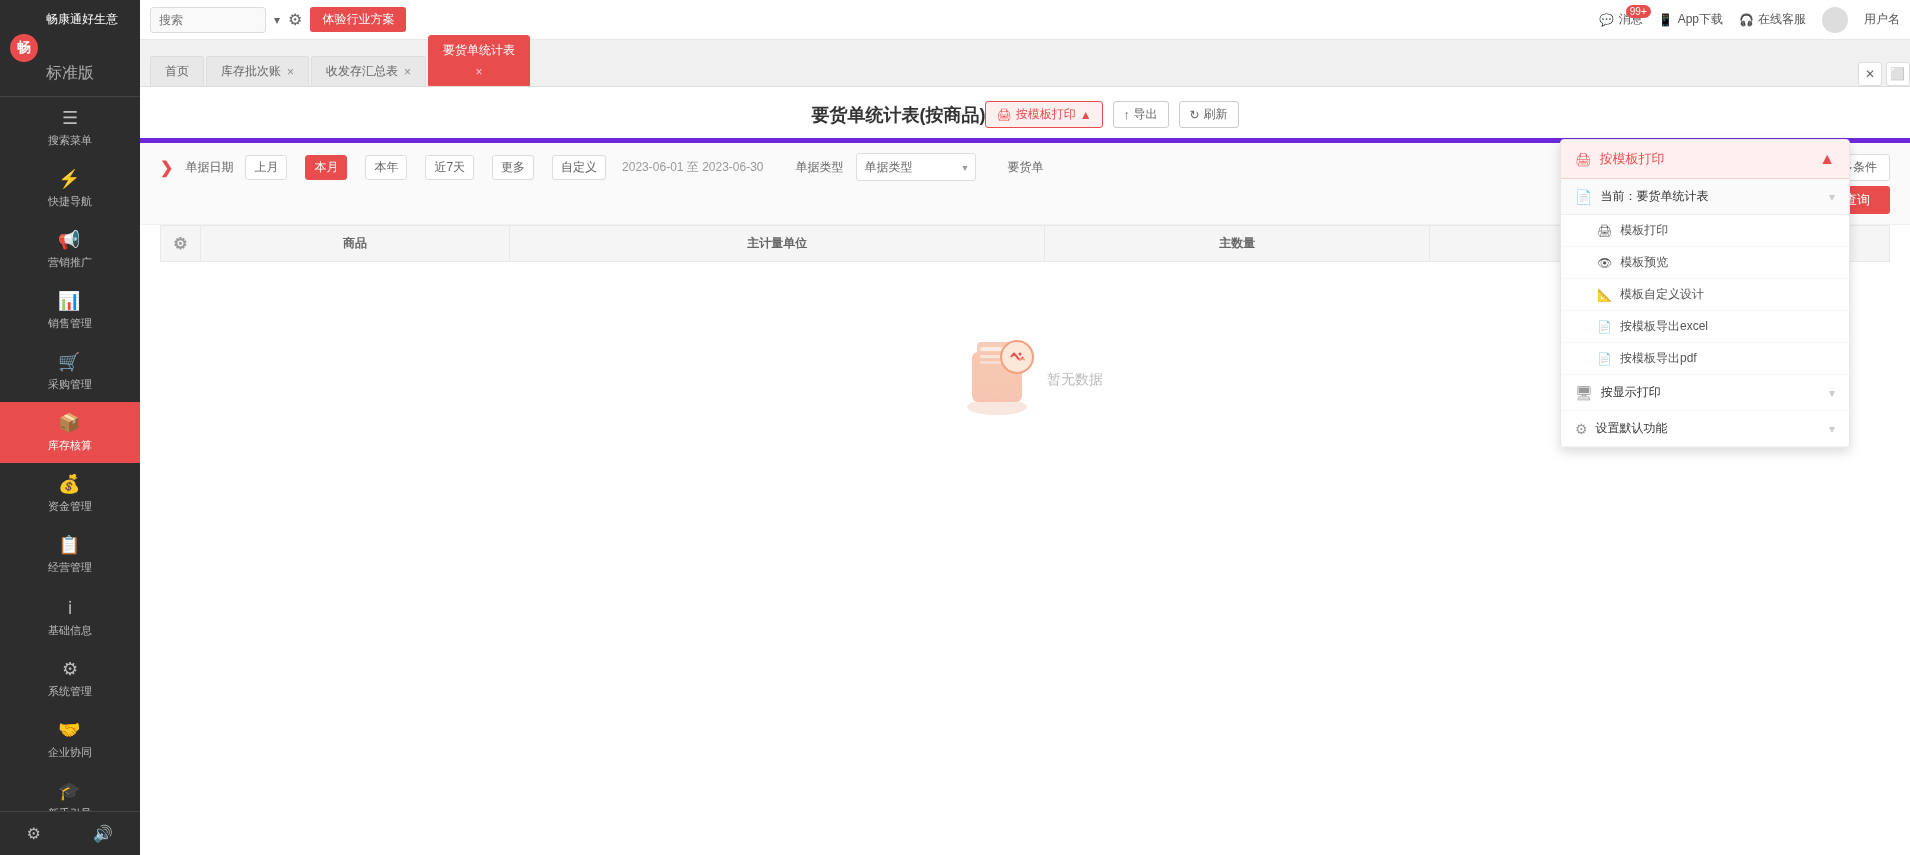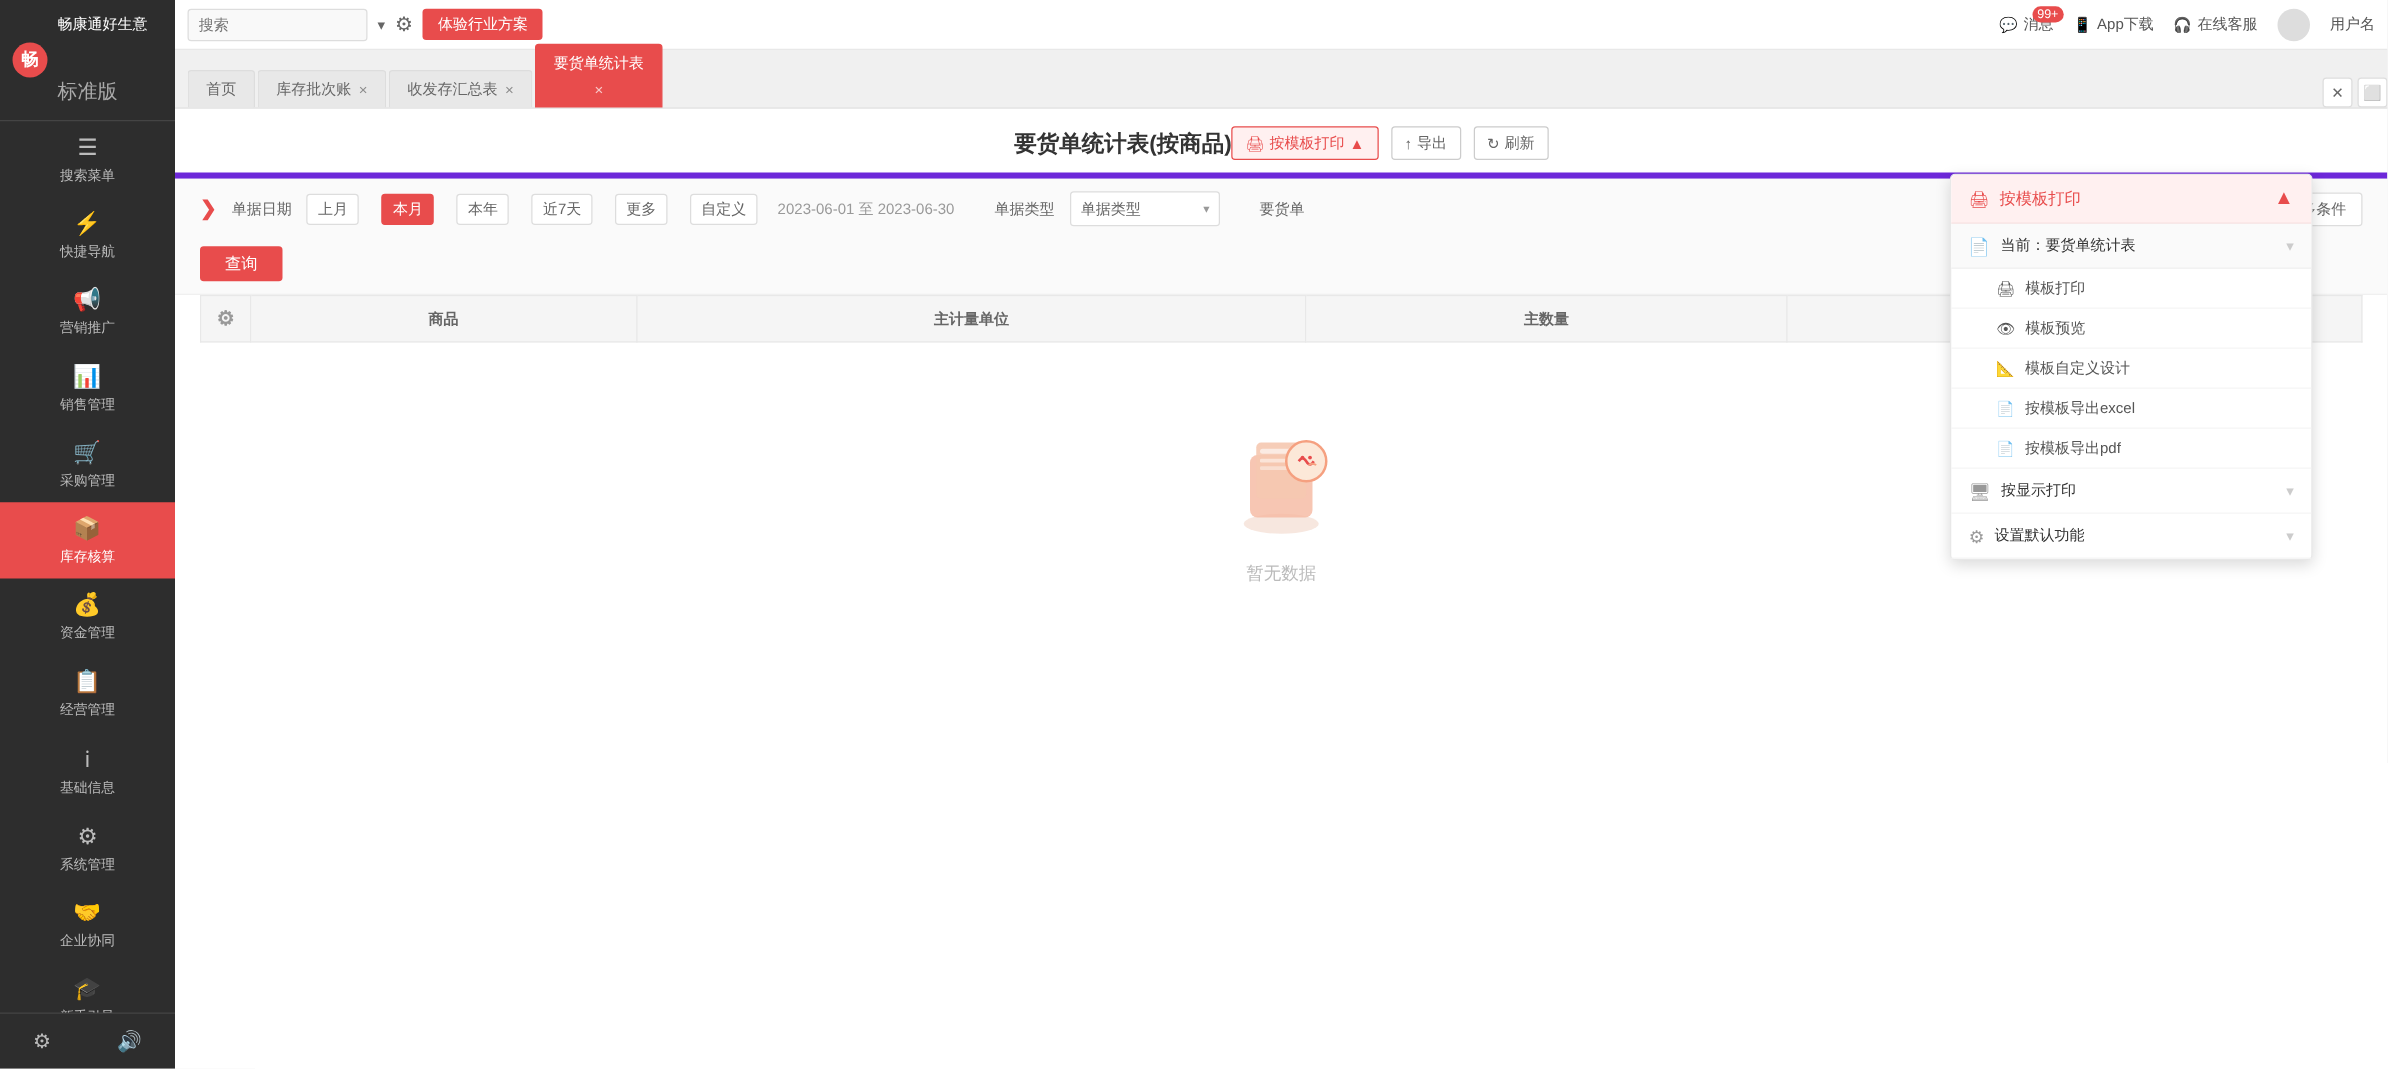--- a/index.html
+++ b/index.html
@@ -19,21 +19,21 @@
     .sidebar-item .si-icon { font-size: 18px; }
     .sidebar-item .si-label { font-size: 11px; text-align: center; }
     .sidebar-bottom { border-top: 1px solid #444; padding: 8px 0; display: flex; justify-content: space-around; }
     .sidebar-bottom-btn { color: #bbb; cursor: pointer; font-size: 16px; padding: 4px 8px; }
 
     
     .main { flex: 1; display: flex; flex-direction: column; height: 855px; overflow: hidden; }
 
     
     .topbar { height: 40px; background: #fff; border-bottom: 1px solid #e8e8e8; display: flex; align-items: center; padding: 0 10px; gap: 8px; flex-shrink: 0; }
-    .topbar-search { width: 144px; height: 26px; border: 1px solid #ddd; border-radius: 3px; padding: 0 8px; font-size: 12px; color: #999; background: #f9f9f9; }
+    .topbar-search { width: 116px; height: 26px; border: 1px solid #ddd; border-radius: 3px; padding: 0 8px; font-size: 12px; color: #999; background: #f9f9f9; }
     .topbar-dropdown { color: #666; cursor: pointer; font-size: 12px; }
     .topbar-settings { color: #666; cursor: pointer; font-size: 16px; }
     .topbar-trial { background: #e84c4c; color: #fff; border: none; padding: 4px 12px; border-radius: 3px; cursor: pointer; font-size: 12px; }
     .topbar-spacer { flex: 1; }
     .topbar-right { display: flex; align-items: center; gap: 16px; }
     .topbar-right-item { display: flex; align-items: center; gap: 4px; color: #555; font-size: 12px; cursor: pointer; position: relative; }
     .badge { background: #e84c4c; color: #fff; font-size: 10px; border-radius: 8px; padding: 1px 4px; position: absolute; top: -6px; right: -8px; }
     .user-avatar { width: 26px; height: 26px; background: #ddd; border-radius: 50%; }
 
     
@@ -60,31 +60,31 @@
     .filter-row { display: flex; align-items: center; gap: 12px; flex-wrap: wrap; }
     .filter-label { font-size: 12px; color: #666; white-space: nowrap; }
     .filter-date-btns { display: flex; align-items: center; gap: 18px; }
     .date-btn { padding: 3px 8px; border: 1px solid #ddd; border-radius: 3px; background: #fff; font-size: 12px; color: #666; cursor: pointer; }
     .date-btn.active { background: #e84c4c; color: #fff; border-color: #e84c4c; }
     .date-range { font-size: 12px; color: #999; margin-left: 4px; }
     .filter-select { height: 28px; border: 1px solid #ddd; border-radius: 3px; padding: 0 24px 0 8px; font-size: 12px; color: #666; background: #fff; cursor: pointer; appearance: none; min-width: 120px; }
     .filter-select-wrap { position: relative; }
     .filter-select-wrap::after { content: '▾'; position: absolute; right: 8px; top: 50%; transform: translateY(-50%); font-size: 10px; color: #999; pointer-events: none; }
     .expand-btn { display: flex; align-items: center; gap: 4px; font-size: 12px; color: #666; cursor: pointer; padding: 4px 12px; border: 1px solid #ddd; background: #fff; border-radius: 3px; margin-left: 8px; }
-    .filter-row2 { margin-top: 16px; display: flex; justify-content: flex-start; }
+    .filter-row2 { margin-top: 5px; display: flex; justify-content: flex-end; }
     .btn-query { background: #e84c4c; color: #fff; border: none; padding: 5px 20px; border-radius: 3px; cursor: pointer; font-size: 13px; }
 
     
     .table-area { padding: 0 20px; }
     .table-settings-icon { color: #999; font-size: 16px; cursor: pointer; }
     table { width: 100%; border-collapse: collapse; }
     th { background: #f5f5f5; border: 1px solid #e8e8e8; padding: 8px 12px; font-size: 12px; color: #666; text-align: center; white-space: nowrap; }
 
     
-    .empty-state { display: flex; flex-direction: column; align-items: center; justify-content: center; padding: 60px 20px; }
+    .empty-state { display: flex; flex-direction: row; align-items: center; justify-content: center; padding: 60px 20px; }
     .empty-icon { width: 100px; height: 100px; margin-bottom: 16px; }
     .empty-text { font-size: 14px; color: #bbb; }
 
     
     .print-dropdown { position: absolute; top: 52px; right: 60px; background: #fff; border: 1px solid #e8e8e8; border-radius: 4px; width: 290px; box-shadow: 0 4px 12px rgba(0,0,0,0.15); z-index: 1000; }
     .print-dropdown-header { display: flex; align-items: center; justify-content: space-between; padding: 10px 14px; background: #fff0f0; border-bottom: 1px solid #f0d0d0; border-radius: 4px 4px 0 0; }
     .print-dropdown-title { font-size: 13px; color: #e84c4c; font-weight: 500; display: flex; align-items: center; gap: 8px; }
     .print-dropdown-close { cursor: pointer; color: #e84c4c; font-size: 16px; }
     .print-dropdown-item { display: flex; align-items: center; justify-content: space-between; padding: 9px 14px; font-size: 12px; color: #333; cursor: pointer; border-bottom: 1px solid #f5f5f5; }
     .print-dropdown-item .item-left { display: flex; align-items: center; gap: 8px; }

